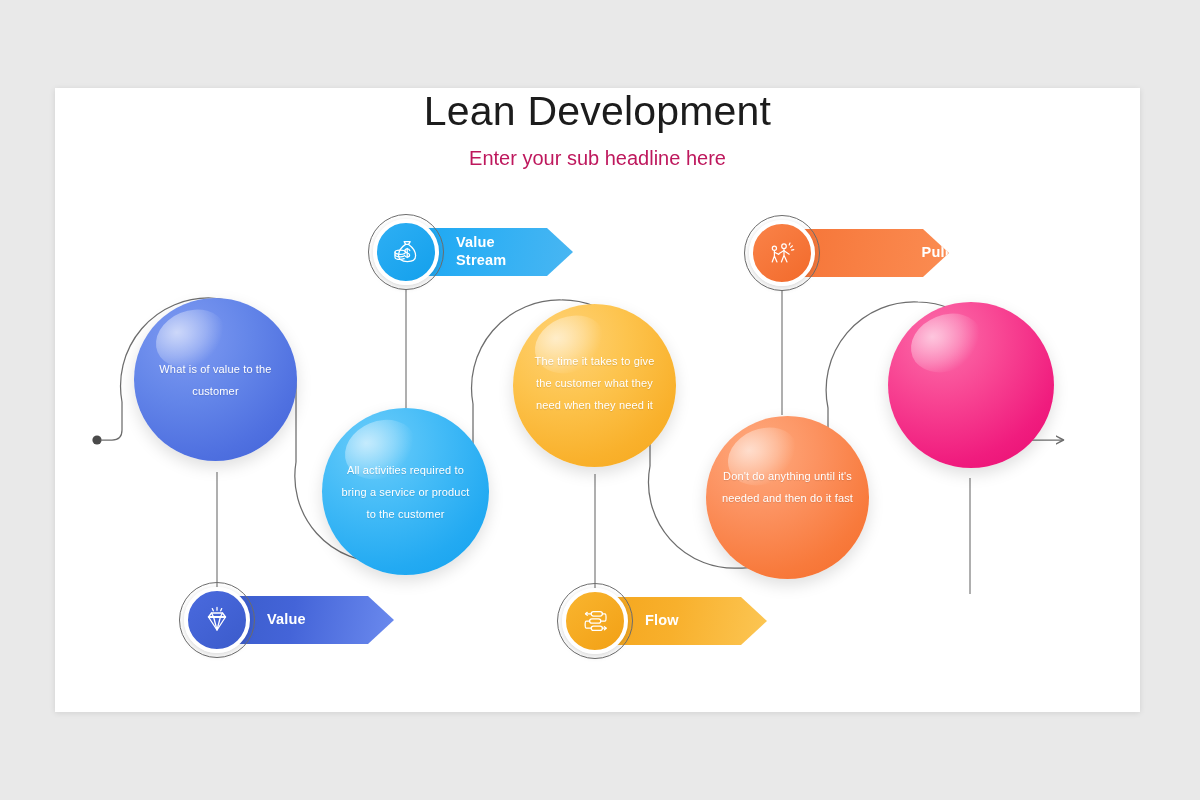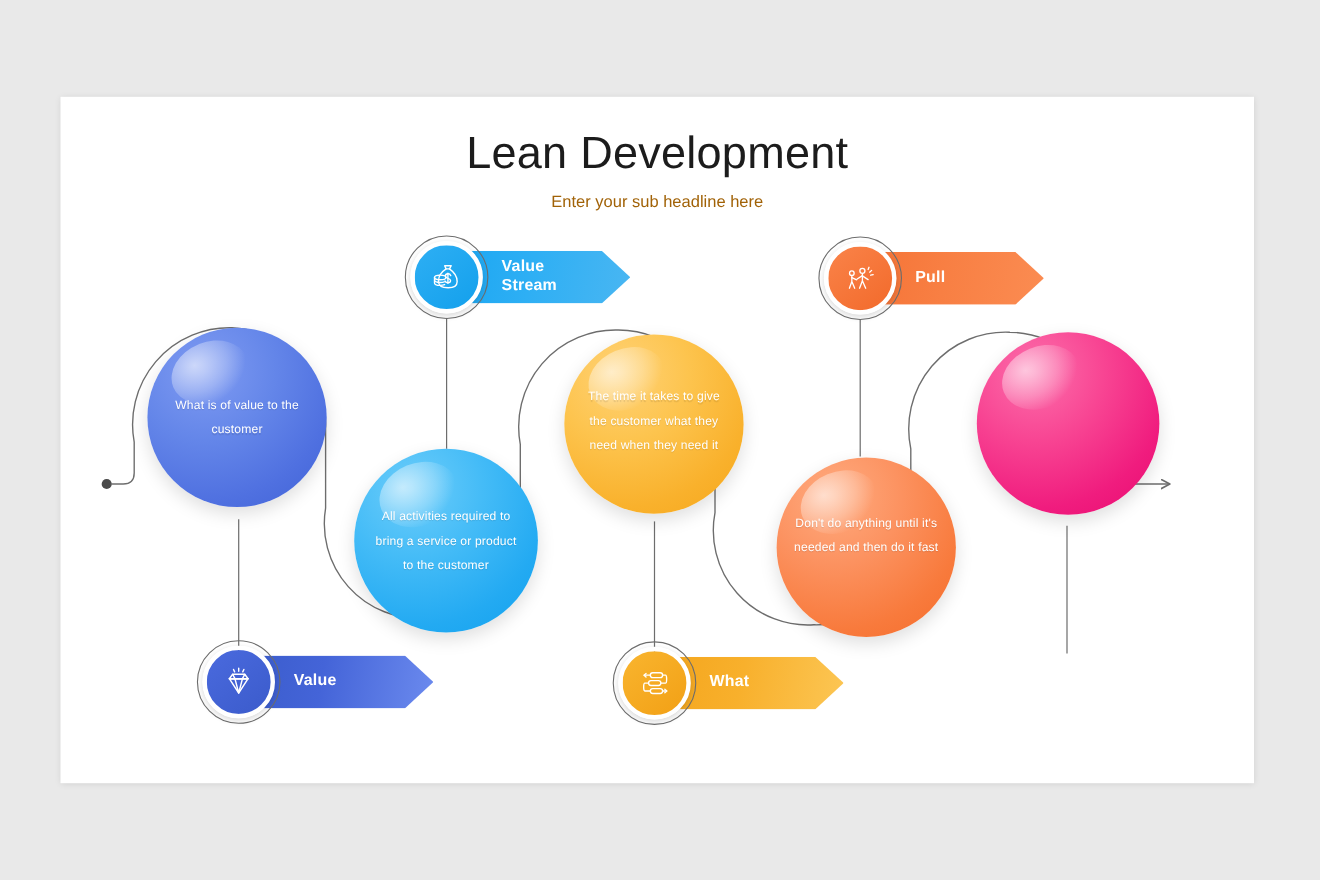--- a/index.html
+++ b/index.html
@@ -28,33 +28,32 @@
   }
   #headings {
     position: absolute;
     left: 0;
     top: 0;
     width: 1085px;
     text-align: center;
   }
   #slide-title {
     margin: 0;
-    padding-top: 28px;
     font-size: 41px;
     font-weight: 400;
     color: #1c1c1c;
     letter-spacing: 0.2px;
     line-height: 1.15;
   }
   #slide-subtitle {
     margin: 0;
     padding-top: 12px;
-    font-size: 15px;
+    font-size: 20px;
     font-weight: 400;
-    color: #a16207;
+    color: #be185d;
   }
   .layer {
     position: absolute;
     left: 0;
     top: 0;
     width: 1200px;
     height: 800px;
     pointer-events: none;
   }
   .balloon {
@@ -283,42 +282,42 @@
           <ellipse cx="11.2" cy="17.2" rx="5.2" ry="2.1"></ellipse>
           <path d="M6 17.2 L6 19.6 C6 20.8 8.3 21.8 11.2 21.8 C12.6 21.8 13.9 21.6 14.9 21.2"></path>
           <path d="M6 19.8 L6 22.2 C6 23.4 8.3 24.4 11.2 24.4 C12.8 24.4 14.2 24.1 15.2 23.7"></path>
         </svg>
       </span>
     </div>
   </div>
 
   <div class="tag" style="left:557px; top:597px; width:180px;">
     <div class="banner" style="width:170px; background: linear-gradient(100deg, #f4a51c 0%, #f8b02c 45%, #fcc654 100%);">
-      <span class="banner-label">What</span>
+      <span class="banner-label">Flow</span>
     </div>
     <div class="ring"></div>
     <div class="disc" style="background: linear-gradient(140deg, #f9b52f 0%, #f2a015 100%);">
       <span>
         <svg width="34" height="34" viewBox="0 0 34 34" fill="none" stroke="#ffffff" stroke-width="1.25" stroke-linejoin="round" stroke-linecap="round">
           <rect x="13.2" y="7.6" width="11.2" height="4.4" rx="2.2"></rect>
           <rect x="11.6" y="14.8" width="11.2" height="4.4" rx="2.2"></rect>
           <rect x="13.2" y="22" width="11.2" height="4.4" rx="2.2"></rect>
           <path d="M24.4 9.8 L27 9.8 C28.4 9.8 28.4 17 27 17 L22.8 17"></path>
           <path d="M11.6 17 L8.2 17 C6.8 17 6.8 24.2 8.2 24.2 L13.2 24.2"></path>
           <path d="M13.2 9.8 L7.6 9.8"></path>
           <path d="M24.4 24.2 L28 24.2"></path>
           <path d="M26.4 22.6 L28.2 24.2 L26.4 25.8"></path>
           <path d="M9.3 8.3 L7.5 9.8 L9.3 11.4"></path>
         </svg>
       </span>
     </div>
   </div>
 
   <div class="tag" style="left:744px; top:229px; width:175px;">
-    <div class="banner" style="width:165px; background: linear-gradient(100deg, #f57336 0%, #f87f43 45%, #fb8c52 100%);">
+    <div class="banner" style="width:165px; background: linear-gradient(100deg, #f57336 0%, #f87f43 45%, #fb8c52 100%); justify-content: flex-end;">
       <span class="banner-label">Pull</span>
     </div>
     <div class="ring"></div>
     <div class="disc" style="background: linear-gradient(140deg, #fa8349 0%, #f26a2b 100%);">
       <span>
         <svg width="34" height="34" viewBox="0 0 34 34" fill="none" stroke="#ffffff" stroke-width="1.2" stroke-linejoin="round" stroke-linecap="round">
           <circle cx="9.4" cy="12.3" r="2.1"></circle>
           <path d="M9.4 14.6 L9.4 20 L7.2 26 M9.4 20 L12 26"></path>
           <path d="M9.4 16.3 L13.8 18.4"></path>
           <circle cx="19" cy="10.2" r="2.3"></circle>

